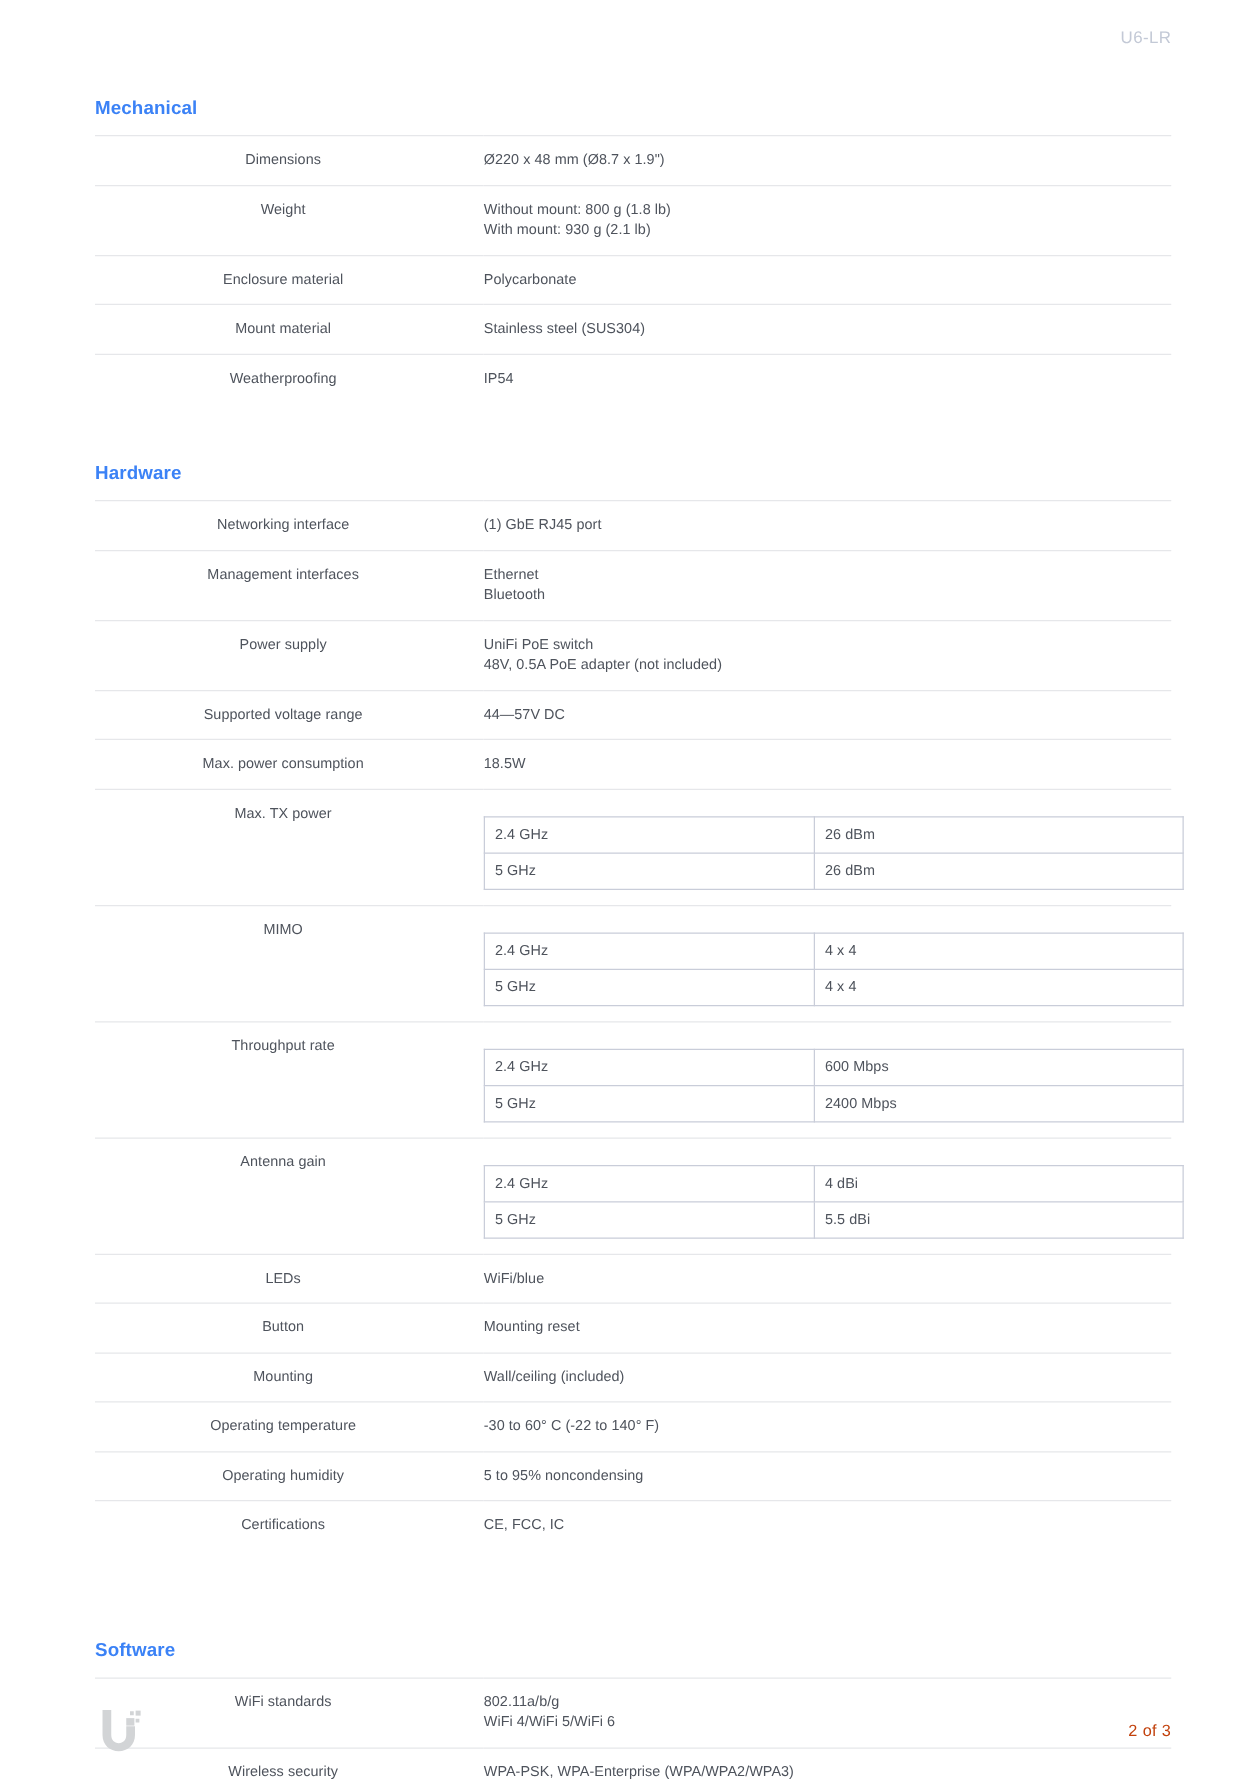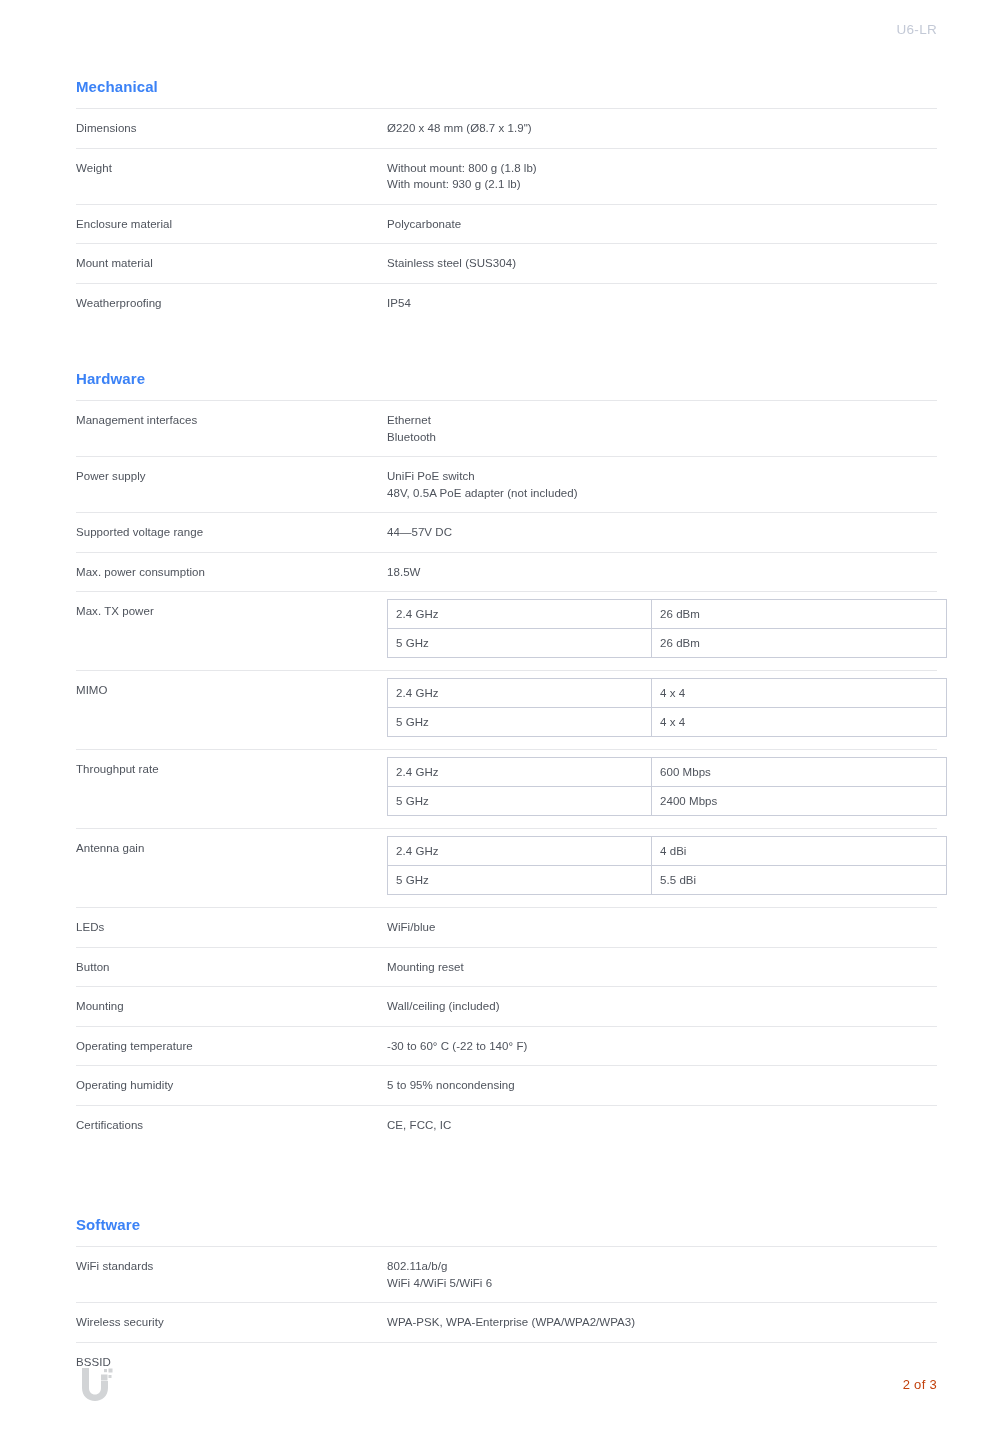--- a/index.html
+++ b/index.html
@@ -72,38 +72,40 @@
     padding: 0;
   }
 
   .spec-row > .label {
     width: 301px;
     font-size: 11.5px;
     color: #4e535c;
     padding: 11px 10px 11px 0;
     line-height: 16.5px;
     letter-spacing: .05px;
+    text-align: center;
   }
   .spec-row > .value {
     font-size: 11.5px;
     color: #4e535c;
     padding: 11px 0 11px 0;
     line-height: 16.5px;
     letter-spacing: .05px;
   }
   .spec-row > .value .line { display: block; }
 
   
   .spec-row.has-sub > .label { padding-bottom: 14px; }
   .spec-row.has-sub > .value { padding: 7px 0 12px 0; }
 
   .sub-table {
     width: 560px;
     border-collapse: collapse;
     table-layout: fixed;
+    margin-top: 14px;
   }
   .sub-table td {
     border: 1px solid #c9cdd9;
     font-size: 11.5px;
     color: #4e535c;
     padding: 6px 0 6px 8px;
     line-height: 16px;
     height: 11px;
   }
   .sub-table td.band { width: 255px; }
@@ -182,20 +184,26 @@
                 </td>
               </tr>
             </tbody>
           </table>
         </div>
         <div class="section-gap"></div>
         <div class="section">
           <div class="section-title">Hardware</div>
           <table class="spec-table">
             <tbody>
+              <tr class="spec-row">
+                <td class="label">Networking interface</td>
+                <td class="value">
+                  <span class="line">(1) GbE RJ45 port</span>
+                </td>
+              </tr>
               <tr class="spec-row">
                 <td class="label">Management interfaces</td>
                 <td class="value">
                   <span class="line">Ethernet</span>
                   <span class="line">Bluetooth</span>
                 </td>
               </tr>
               <tr class="spec-row">
                 <td class="label">Power supply</td>
                 <td class="value">

